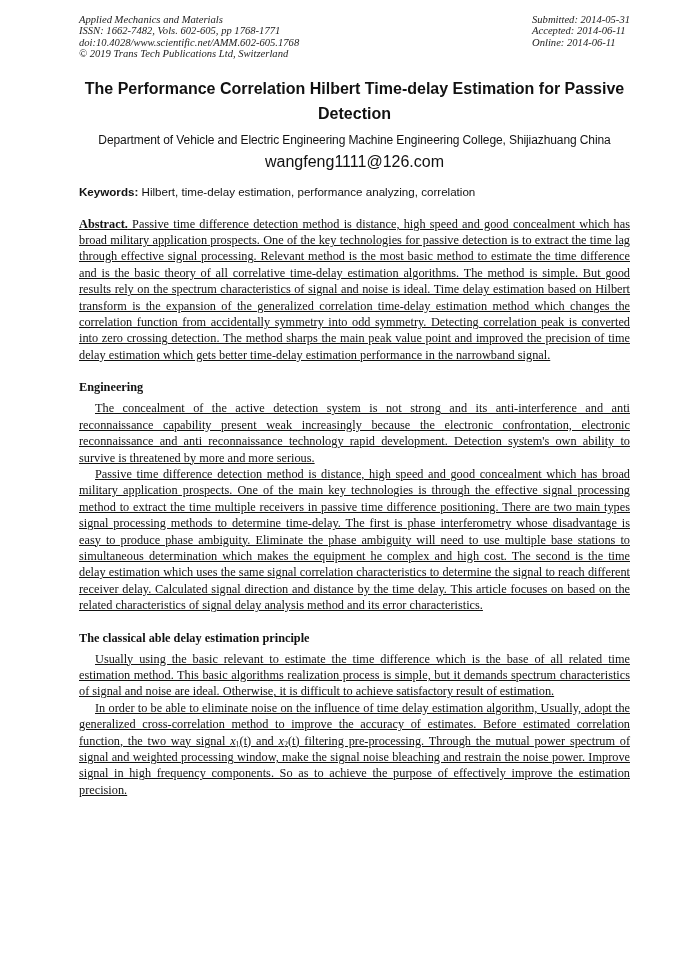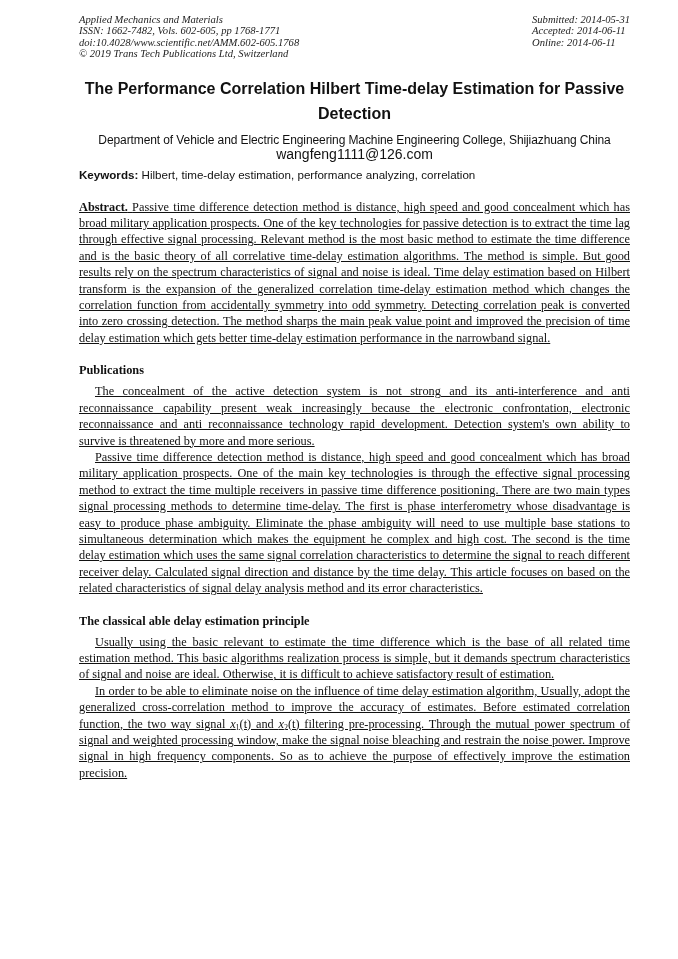--- a/index.html
+++ b/index.html
@@ -4,22 +4,22 @@
 <style>
   html, body { margin: 0; padding: 0; background: #ffffff; }
   body { width: 678px; height: 959px; position: relative; overflow: hidden; color: #111; }
   .page { position: absolute; left: 79px; top: 14px; width: 551px; }
   .hdr { display: flex; justify-content: space-between; font-family: "Liberation Serif", serif; font-style: italic; font-size: 10.6px; line-height: 11.4px; color: #222; }
   .hdr-left div, .hdr-right div { white-space: nowrap; }
   .hdr-right { text-align: left; }
   .title { font-family: "Liberation Sans", sans-serif; font-weight: bold; font-size: 16px; line-height: 25px; text-align: center; margin-top: 16px; color: #111; }
   .authors { font-family: "Liberation Sans", sans-serif; font-size: 15px; text-align: center; margin-top: 12px; line-height: 19px; }
   .affil { font-family: "Liberation Sans", sans-serif; font-size: 12px; text-align: center; margin-top: 7px; line-height: 14px; white-space: nowrap; letter-spacing: -0.1px; }
-  .email { font-family: "Liberation Sans", sans-serif; font-size: 14px; text-align: center; line-height: 14px; }
-  .keywords { font-family: "Liberation Sans", sans-serif; font-size: 11.6px; margin-top: 7px; line-height: 14px; }
+  .email { font-family: "Liberation Sans", sans-serif; font-size: 16px; text-align: center; margin-top: 8px; line-height: 14px; }
+  .keywords { font-family: "Liberation Sans", sans-serif; font-size: 11.6px; margin-top: 16px; line-height: 14px; }
   .keywords b { font-weight: bold; }
   .para { font-family: "Liberation Serif", serif; font-size: 12.3px; line-height: 16.4px; text-align: justify; text-decoration: underline; }
   .abstract { margin-top: 17px; }
   .indent { text-indent: 16px; }
   .section-title { font-family: "Liberation Serif", serif; font-weight: bold; font-size: 12.3px; line-height: 16px; margin-top: 16px; margin-bottom: 5px; }
   .intro-title { margin-top: 16px; }
   i.var { font-style: italic; }
   sub { font-size: 8px; vertical-align: -2px; line-height: 0; }
 </style>
 </head>
@@ -47,21 +47,21 @@
   <div class="keywords">
     <b>Keywords:</b>
     <span>Hilbert, time-delay estimation, performance analyzing, correlation</span>
   </div>
 
   <div class="para abstract">
     <b>Abstract.</b>
     <span>Passive time difference detection method is distance, high speed and good concealment which has broad military application prospects. One of the key technologies for passive detection is to extract the time lag through effective signal processing. Relevant method is the most basic method to estimate the time difference and is the basic theory of all correlative time-delay estimation algorithms. The method is simple. But good results rely on  the spectrum characteristics of signal and noise is ideal. Time delay estimation based on Hilbert transform is the expansion of the generalized correlation time-delay estimation method which changes the correlation function from accidentally symmetry into odd symmetry. Detecting correlation peak is converted into zero crossing detection. The method sharps the main peak value point and improved the precision of time delay estimation which gets better time-delay estimation performance in the narrowband signal.</span>
   </div>
 
-  <div class="section-title intro-title">Publications</div>
+  <div class="section-title intro-title">Engineering</div>
   <div class="para indent">The concealment of the active detection system is not strong and its anti-interference and anti reconnaissance capability present weak increasingly because the electronic confrontation, electronic reconnaissance and anti reconnaissance technology rapid development. Detection system's own ability to survive is threatened by more and more serious.</div>
   <div class="para indent">Passive time difference detection method is distance, high speed and good concealment which has broad military application prospects. One of the main key technologies is through the effective signal processing method to extract the time multiple receivers in passive time difference positioning. There are two main types signal processing methods to determine time-delay. The first is phase interferometry whose disadvantage is easy to produce phase ambiguity. Eliminate the phase ambiguity will need to use multiple base stations to simultaneous determination which makes the equipment he complex and high cost. The second is the time delay estimation which uses the same signal correlation characteristics to determine the signal to reach different receiver delay. Calculated signal direction and distance by the time delay. This article focuses on based on the related characteristics of signal delay analysis method and its error characteristics.</div>
 
   <div class="section-title">The classical able delay estimation principle</div>
   <div class="para indent">Usually using the basic relevant to estimate the time difference which is the base of all related time estimation method. This basic algorithms realization process is simple, but it demands spectrum characteristics of signal and noise are ideal. Otherwise, it is difficult to achieve satisfactory result of estimation.</div>
   <div class="para indent">
     <span>In order to be able to eliminate noise on the influence of time delay estimation algorithm, Usually, adopt the generalized cross-correlation method to improve the accuracy of estimates. Before estimated correlation function, the two way signal </span><i class="var">x</i><sub>1</sub><span>(t) and </span><i class="var">x</i><sub>2</sub><span>(t) filtering pre-processing. Through the mutual power spectrum of signal and weighted processing window, make the signal noise bleaching and restrain the noise power. Improve signal in high frequency components. So as to achieve the purpose of effectively improve the estimation precision.</span>
   </div>
 </div>
 

